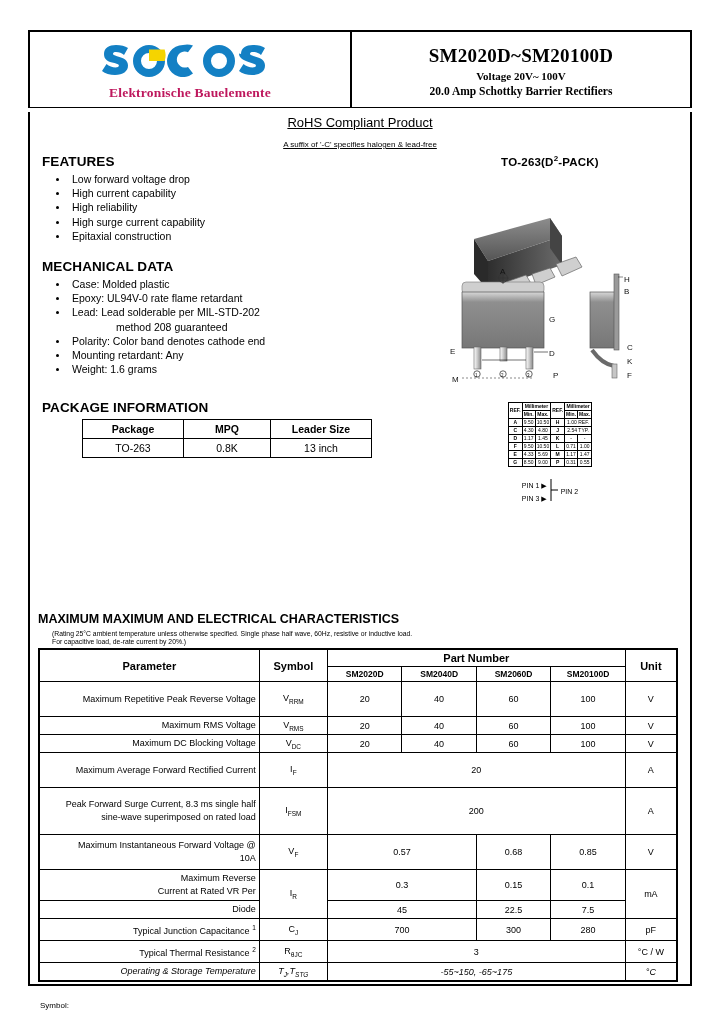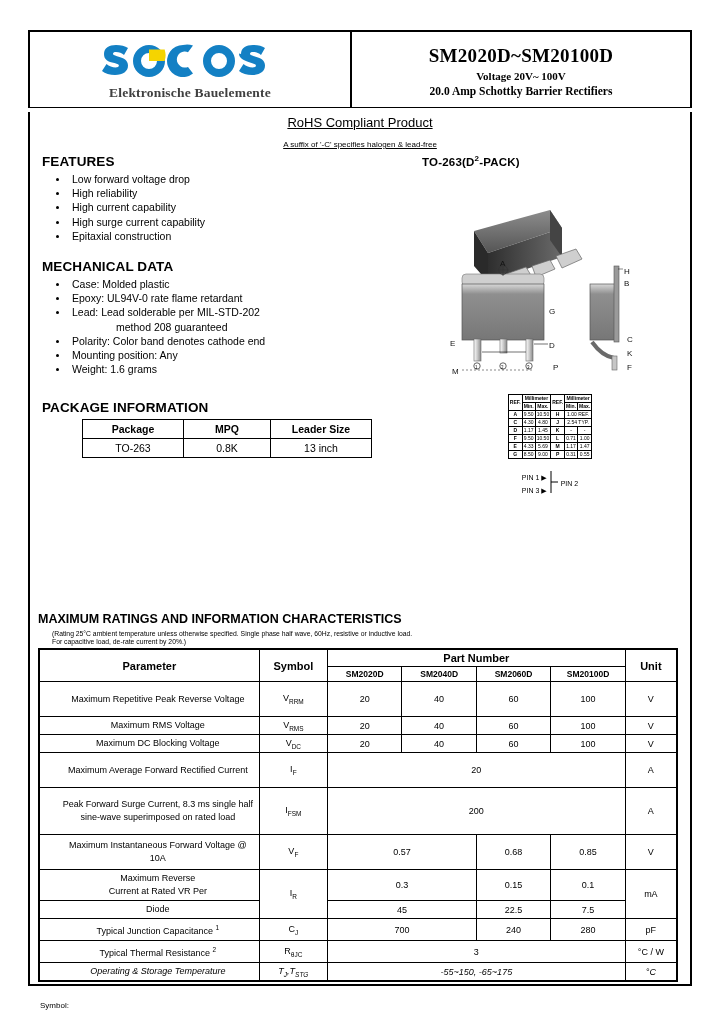--- a/index.html
+++ b/index.html
@@ -50,21 +50,21 @@
     padding-top: 2px;
   }
   .logo-wrap { text-align: center; line-height: 1; }
   .logo-mark { display: block; }
   .logo-sub {
     font-family: "Liberation Serif", serif;
     font-weight: bold;
     font-size: 13.5px;
     letter-spacing: 0.2px;
     margin-top: 4px;
-    color: #404040;
+    color: #be185d;
   }
   .prod-title {
     font-family: "Liberation Serif", serif;
     font-weight: bold;
     font-size: 19px;
     letter-spacing: 0.3px;
   }
   .prod-line {
     font-family: "Liberation Serif", serif;
     font-weight: bold;
@@ -160,22 +160,22 @@
   
   .draw {
     position: absolute;
     left: 392px;
     top: 42px;
     width: 256px;
   }
   .draw-title {
     font-size: 11.5px;
     font-weight: bold;
-    text-align: left;
-    margin-bottom: 6px;
+    text-align: center;
+    margin-bottom: 14px;
     letter-spacing: 0.2px;
   }
   .draw-title sup { font-size: 8px; }
   .dimtable-wrap { margin-top: 4px; display: flex; justify-content: center; }
   table.dim {
     border-collapse: collapse;
     font-size: 5px;
     font-family: "Liberation Sans", sans-serif;
   }
   table.dim td, table.dim th {
@@ -225,21 +225,21 @@
   }
   table.main td, table.main th {
     border: 1px solid #000;
     font-size: 9px;
     padding: 2px 3px;
     font-weight: normal;
     vertical-align: middle;
   }
   table.main .hd { font-weight: bold; text-align: center; font-size: 11px; }
   table.main .hd2 { font-weight: bold; text-align: center; font-size: 8.5px; }
-  table.main .param { text-align: center; line-height: 13px; padding-left: 20px; }
+  table.main .param { text-align: right; line-height: 13px; padding-left: 20px; }
   table.main .ctr { text-align: center; }
   table.main .outer-top { border-top-width: 2px; }
   table.main .outer-bot { border-bottom-width: 2px; font-style: italic; }
   table.main .outer-left { border-left-width: 2px; margin-left: 8px; }
   table.main .outer-right { border-right-width: 2px; }
   sub { font-size: 0.72em; }
   sup { font-size: 0.72em; }
 
   .notes {
     position: absolute;
@@ -288,35 +288,35 @@
 
     <div class="rohs">
       <div class="r1">RoHS Compliant Product</div><br>
       <div class="r2">A suffix of '-C' specifies halogen &amp; lead-free</div>
     </div>
 
     <div class="left-col">
       <div class="section-h">FEATURES</div>
       <ul class="bullets">
         <li>Low forward voltage drop</li>
+        <li>High current capability</li>
         <li>High reliability</li>
-        <li>High current capability</li>
         <li>High surge current capability</li>
         <li>Epitaxial construction</li>
       </ul>
 
       <div class="mech">
         <div class="section-h">MECHANICAL DATA</div>
         <ul class="bullets">
           <li>Case: Molded plastic</li>
           <li>Epoxy: UL94V-0 rate flame retardant</li>
           <li>Lead: Lead solderable per MIL-STD-202</li>
           <li class="sub">method 208 guaranteed</li>
           <li>Polarity: Color band denotes cathode end</li>
-          <li>Mounting position: Any</li>
+          <li>Mounting retardant: Any</li>
           <li>Weight: 1.6 grams</li>
         </ul>
       </div>
     </div>
 
     <div class="pkg-wrap">
       <div class="section-h">PACKAGE INFORMATION</div>
       <table class="pkg">
         <tbody>
             <tr>
@@ -490,21 +490,21 @@
         </div>
         <div class="brace">
           <svg width="10" height="26" viewBox="0 0 10 26">
             <path d="M2 2 L2 24 M2 13 L9 13" stroke="#000" stroke-width="1" fill="none"></path>
           </svg>
         </div>
         <div>PIN 2</div>
       </div>
     </div>
 
-    <div class="ratings-h">MAXIMUM RATINGS AND INFORMATION CHARACTERISTICS</div>
+    <div class="ratings-h">MAXIMUM MAXIMUM AND ELECTRICAL CHARACTERISTICS</div>
     <div class="ratings-note">
       <span>(Rating 25°C ambient temperature unless otherwise specified. Single phase half wave, 60Hz, resistive or inductive load.</span><br>
       <span>For capacitive load, de-rate current by 20%.)</span>
     </div>
 
     <table class="main">
       <colgroup>
         <col style="width:213px">
           <col style="width:66px">
         <col style="width:72px">
@@ -596,21 +596,21 @@
         <td class="param outer-left">Diode</td>
         <td class="ctr" colspan="2">45</td>
         <td class="ctr">22.5</td>
         <td class="ctr">7.5</td>
       </tr>
 
       <tr>
         <td class="param outer-left"><span>Typical Junction Capacitance</span> <sup>1</sup></td>
         <td class="ctr"><span>C</span><sub>J</sub></td>
         <td class="ctr" colspan="2">700</td>
-        <td class="ctr">240</td>
+        <td class="ctr">300</td>
         <td class="ctr">280</td>
         <td class="ctr outer-right">pF</td>
       </tr>
 
       <tr>
         <td class="param outer-left"><span>Typical Thermal Resistance</span> <sup>2</sup></td>
         <td class="ctr"><span>R</span><sub>θJC</sub></td>
         <td class="ctr" colspan="4">3</td>
         <td class="ctr outer-right">°C / W</td>
       </tr>

